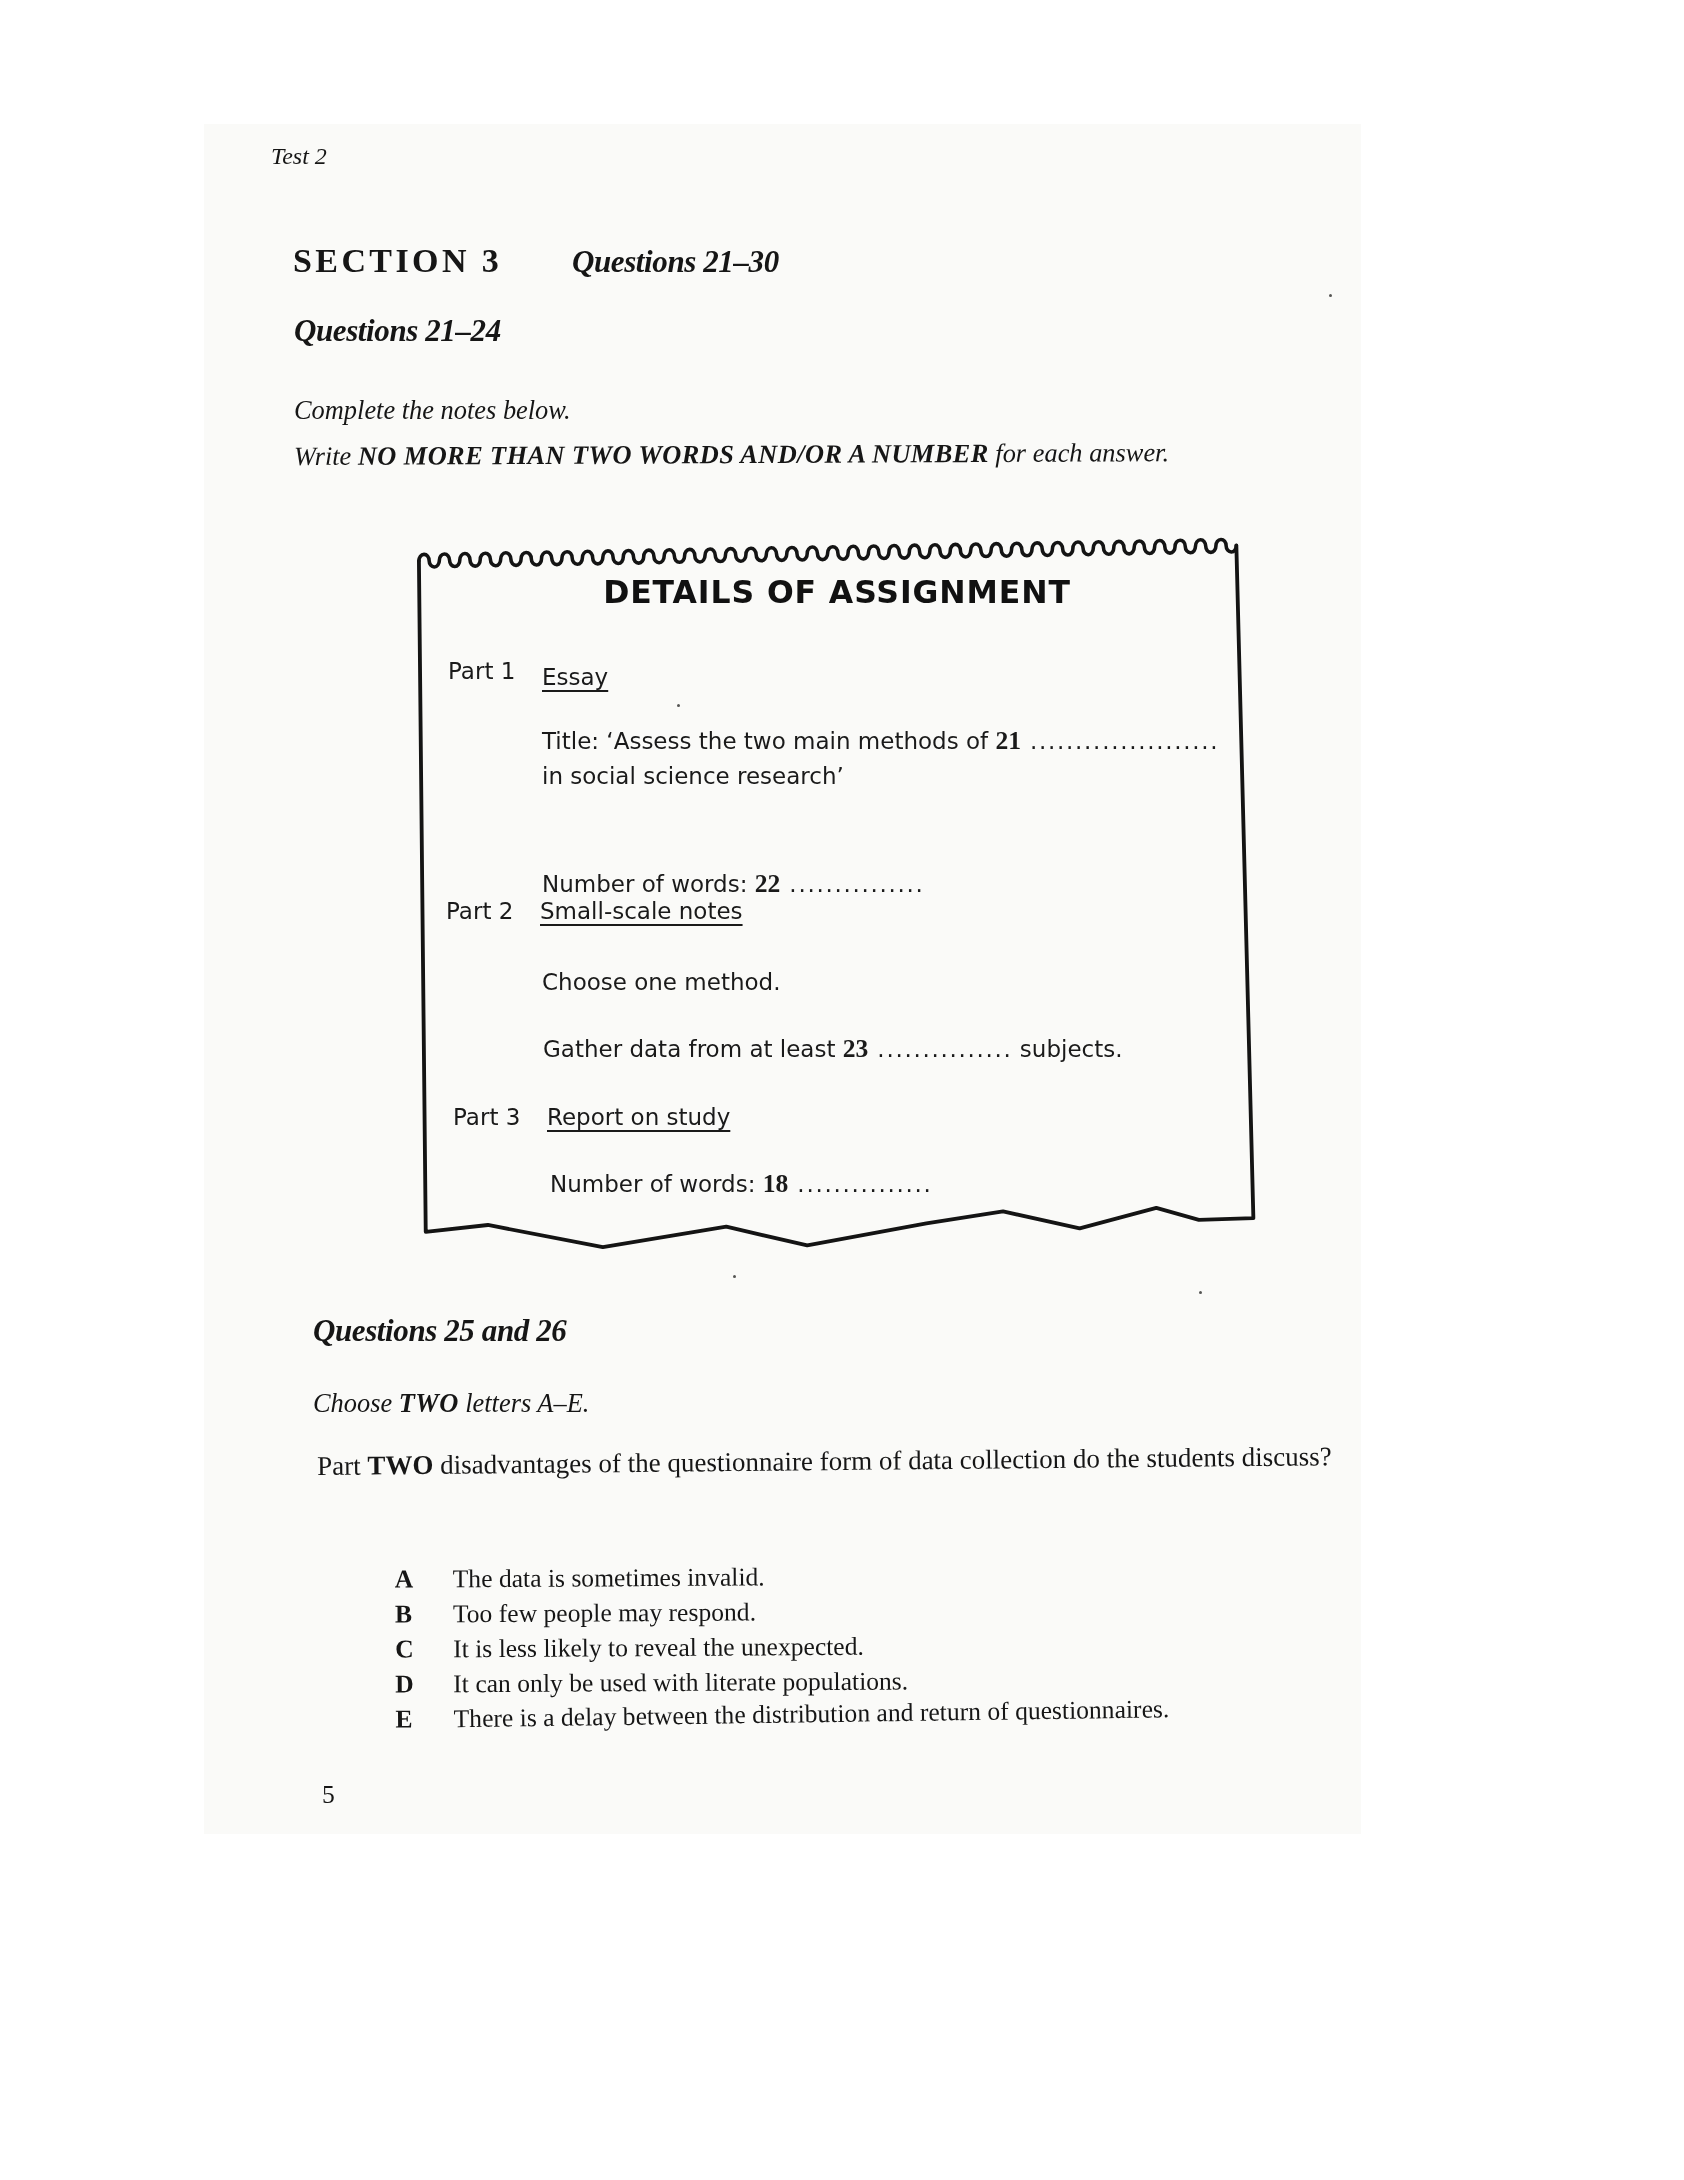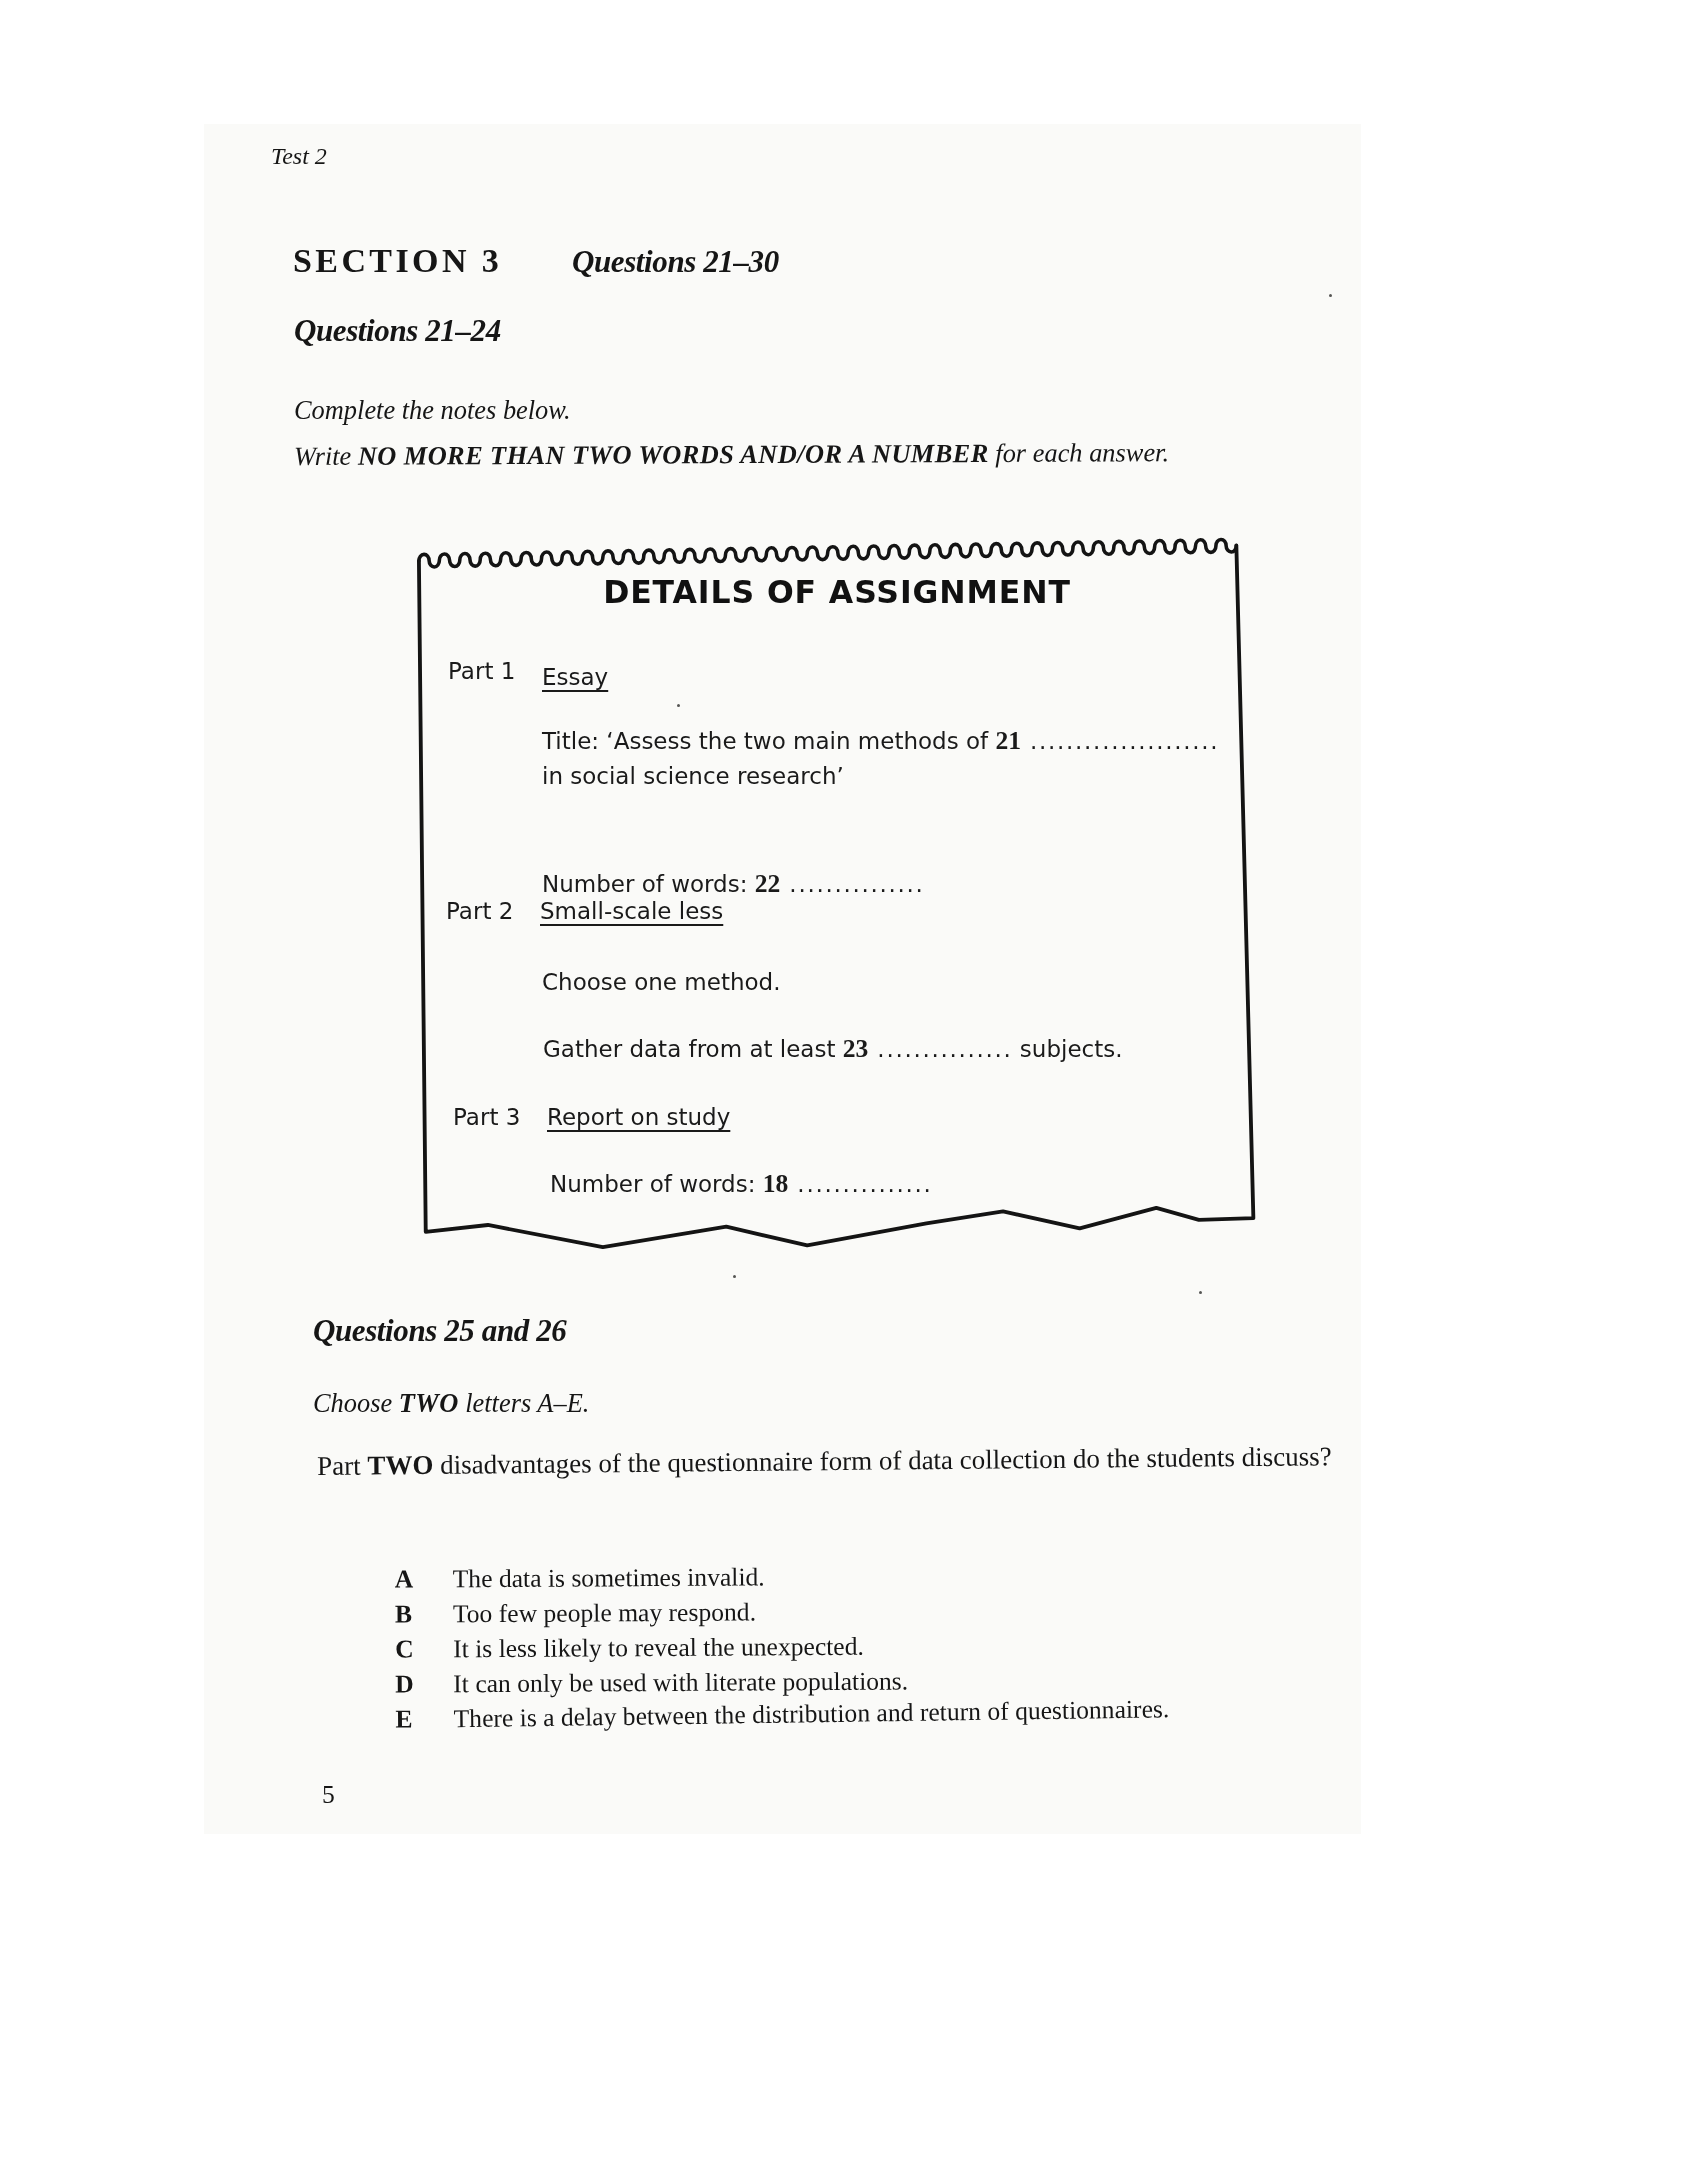--- a/index.html
+++ b/index.html
@@ -58,21 +58,21 @@
 
   <div class="abs hand" style="left:542px;top:726px;">
     <span>Title: ‘Assess the two main methods of </span><span class="qnum">21</span><span class="dots"> .....................</span>
   </div>
   <div class="abs hand" style="left:542px;top:763px;">in social science research’</div>
   <div class="abs hand" style="left:542px;top:826px;margin-top:43px;">
     <span>Number of words: </span><span class="qnum">22</span><span class="dots"> ...............</span>
   </div>
 
   <div class="abs hand" style="left:446px;top:898px;">Part 2</div>
-  <div class="abs hand part-heading" style="left:540px;top:898px;">Small-scale less</div>
+  <div class="abs hand part-heading" style="left:540px;top:898px;">Small-scale notes</div>
   <div class="abs hand" style="left:542px;top:969px;">Choose one method.</div>
   <div class="abs hand" style="left:543px;top:1034px;">
     <span>Gather data from at least </span><span class="qnum">23</span><span class="dots"> ...............</span><span> subjects.</span>
   </div>
 
   <div class="abs hand" style="left:453px;top:1104px;">Part 3</div>
   <div class="abs hand part-heading" style="left:547px;top:1104px;">Report on study</div>
   <div class="abs hand" style="left:550px;top:1169px;">
     <span>Number of words: </span><span class="qnum">18</span><span class="dots"> ...............</span>
   </div>

